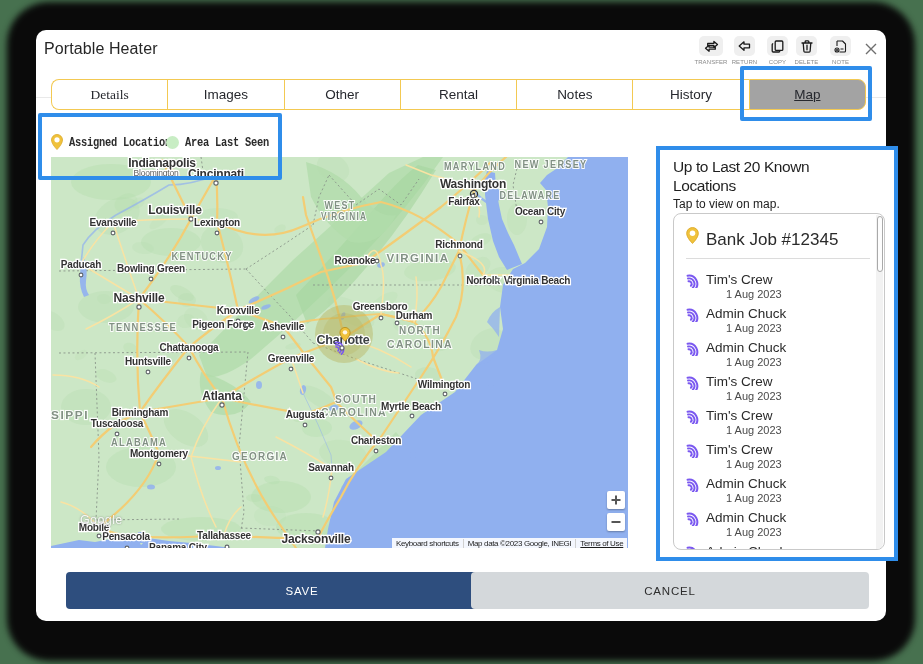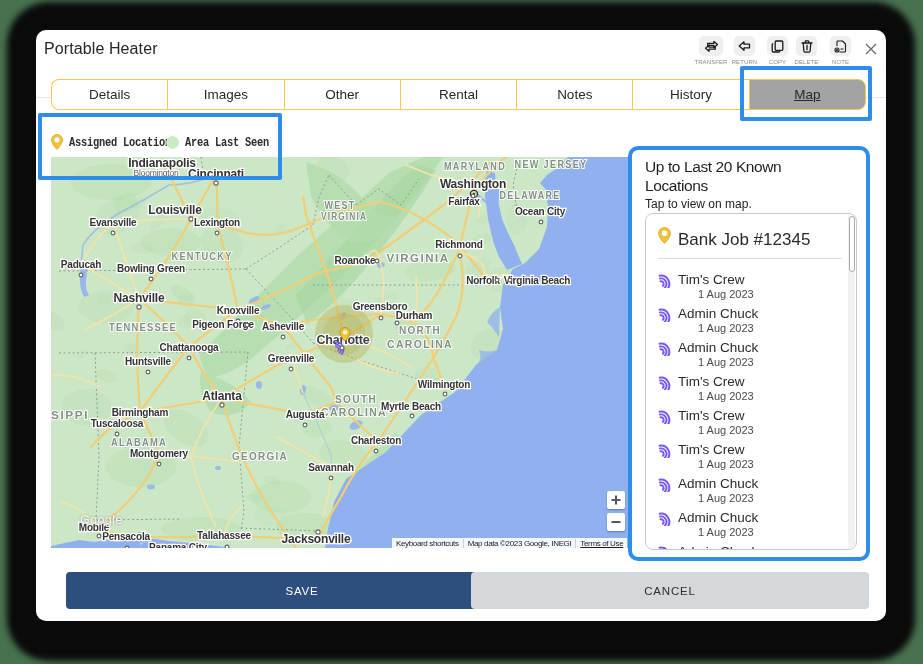--- a/index.html
+++ b/index.html
@@ -18,27 +18,27 @@
   .tlabel{font-size:6px;color:#8a8a8a;letter-spacing:.1px;text-align:center;
           width:44px;margin-left:-22px;top:22.5px;position:absolute;left:50%;text-align:center;}
   .twrap{position:absolute;top:6px;}
   .closex{position:absolute;top:13px;left:829px;width:12px;height:12px;}
   .closex svg{display:block;}
   
   .tabs{left:15px;top:49px;width:815px;height:31px;display:flex;}
   .tab{flex:1;border-top:1.4px solid #f3c952;border-bottom:1.4px solid #f3c952;
        border-left:1.4px solid #f3c952;display:flex;align-items:center;justify-content:center;
        font-size:13.5px;font-weight:400;color:#26282e;box-sizing:border-box;background:#fff;}
-  .tab:first-child{border-radius:8px 0 0 8px;}
+  .tab:first-child{border-radius:8px 0 0 8px;font-family:Liberation Serif, serif;}
   .tab:last-child{border-right:1.4px solid #f3c952;border-radius:0 8px 8px 0;
        background:#a3a3a3;text-decoration:underline;}
   .hl{position:absolute;border:4px solid #2f8dea;background:transparent;}
   .hl-map{left:704px;top:36px;width:124px;height:47px;border-radius:2px;}
   .hl-legend{left:2px;top:83px;width:236px;height:59px;z-index:5;border-radius:2px;font-family:Liberation Mono, monospace;}
-  .hl-panel{left:592px;top:116px;width:234px;height:407px;border-radius:10px;background:#fff;}
+  .hl-panel{left:620px;top:116px;width:234px;height:407px;border-radius:0;background:#fff;}
   
   .leg-pin{position:absolute;left:9px;top:17px;}
   .leg-txt1{position:absolute;left:27px;top:18px;font-size:13px;font-weight:700;color:#2b2b2b;white-space:nowrap;letter-spacing:-0.3px;transform:scaleX(0.80);transform-origin:0 0;}
   .leg-dot{position:absolute;left:124px;top:19px;width:13px;height:13px;border-radius:50%;background:#c8edc4;}
   .leg-txt2{position:absolute;left:143px;top:18px;font-size:13px;font-weight:700;color:#2b2b2b;white-space:nowrap;letter-spacing:-0.3px;transform:scaleX(0.80);transform-origin:0 0;}
   
   .p-title{position:absolute;left:13px;top:7px;font-size:15.5px;color:#1f1f1f;line-height:19px;letter-spacing:-0.4px;}
   .p-sub{position:absolute;left:13px;top:47px;font-size:12px;color:#222;}
   .p-list{position:absolute;left:13px;top:63px;width:212px;height:337px;border:1px solid #c9c9c9;
           border-radius:8px;box-sizing:border-box;overflow:hidden;background:#fff;}

